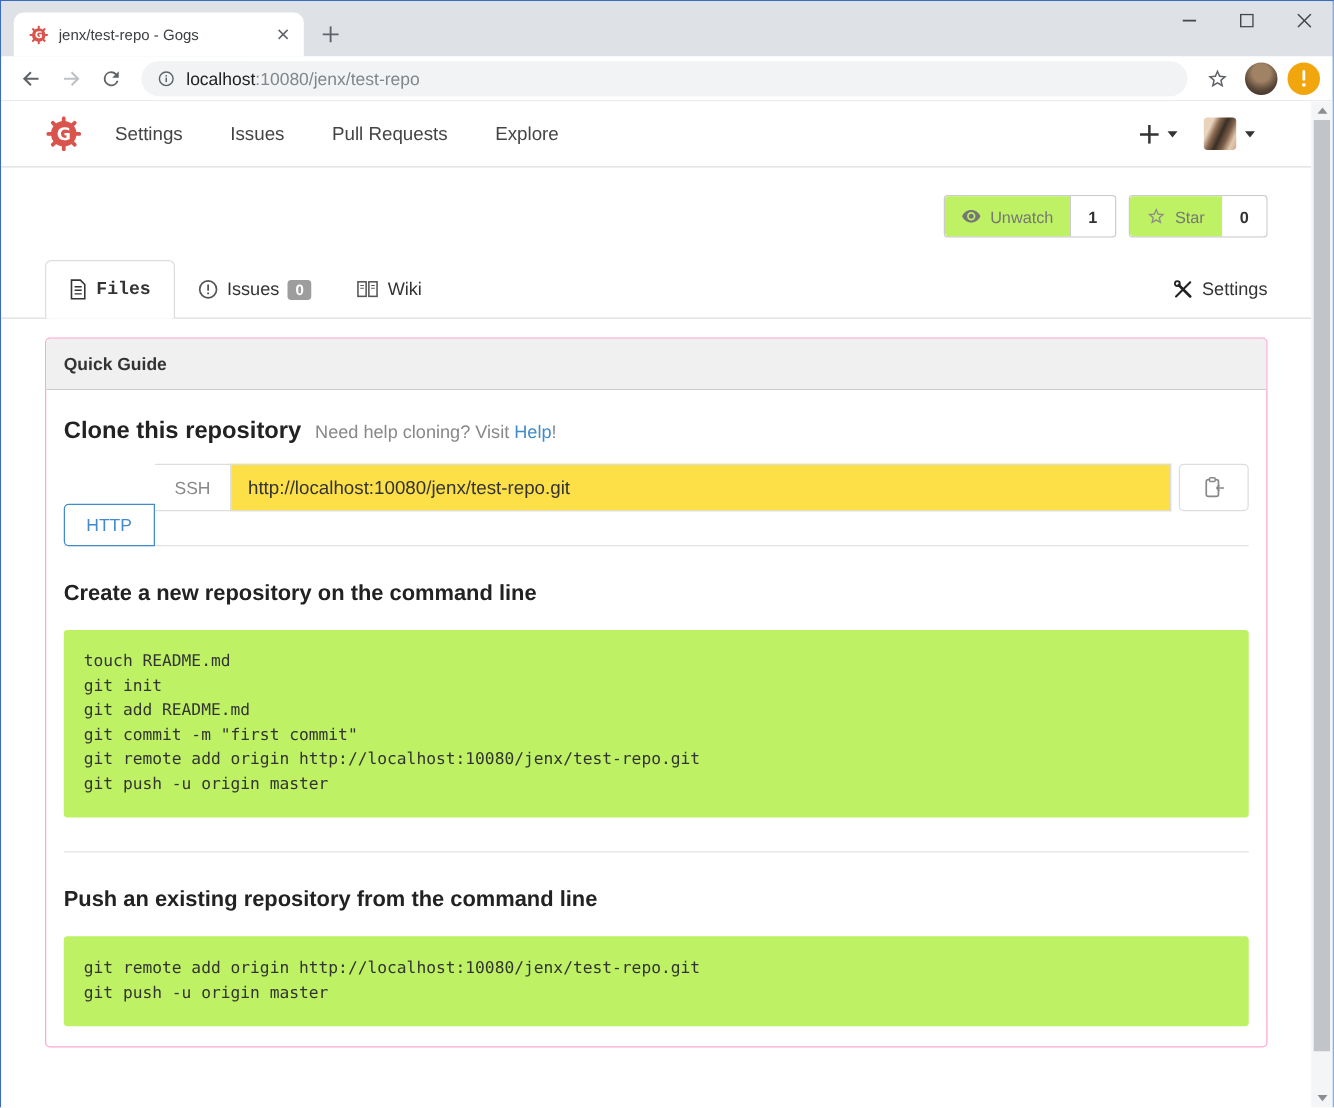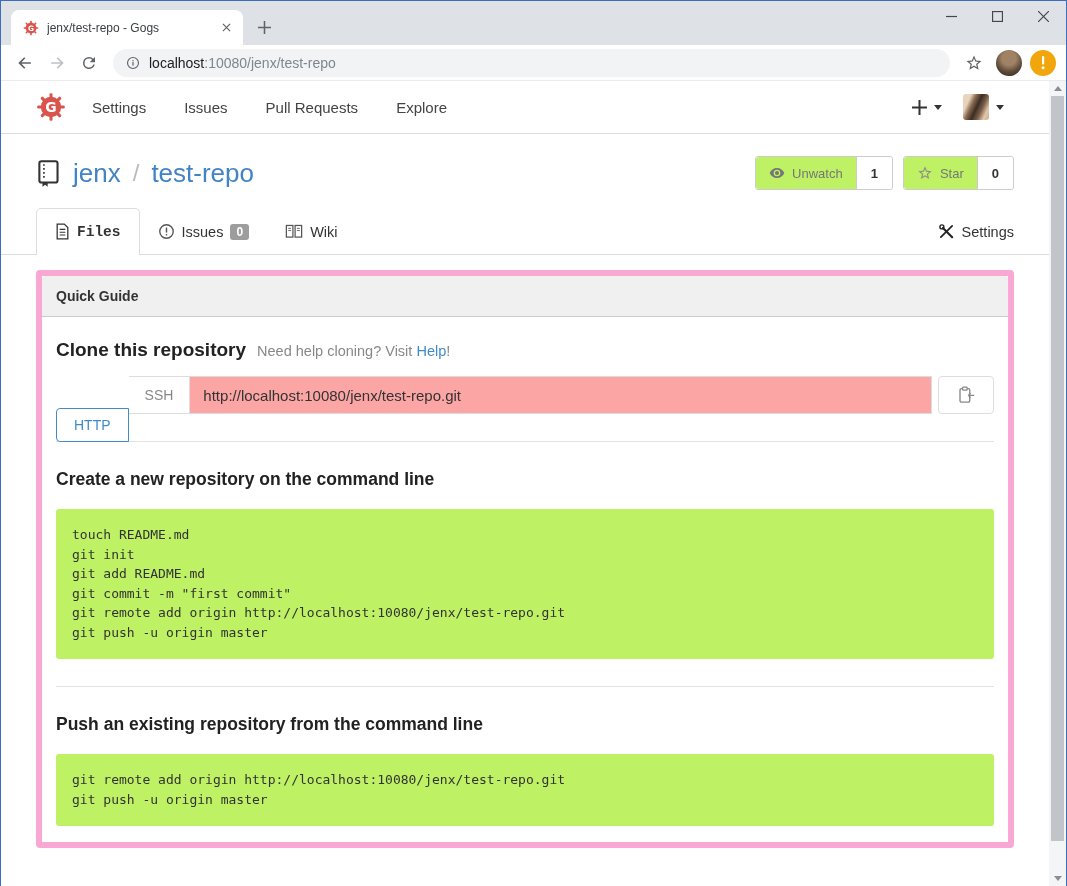--- a/index.html
+++ b/index.html
@@ -57,30 +57,30 @@
   .bg-count { display:flex; align-items:center; padding:0 14px; font-weight:700; color:#333; background:#fff; border-radius:0 3px 3px 0; }
 
   
   .tabbar { display:flex; align-items:flex-end; padding:0 35px; border-bottom:1px solid #ddd; height:49px; }
   .rtab { display:flex; align-items:center; gap:7px; padding:14px 18px; font-size:14.5px; color:#333; }
   .rtab.active { background:#fff; border:1px solid #ddd; border-bottom:none; border-radius:5px 5px 0 0; font-weight:700; margin-bottom:-1px; padding-bottom:15px;font-family:Liberation Mono, monospace; }
   .issue-badge { background:#9d9d9d; color:#fff; font-size:12px; font-weight:700; padding:2px 6px; border-radius:3px; line-height:1; }
   .rtab-settings { margin-left:auto; padding-right:0;text-align:right; }
 
   
-  .panel { margin:15px 35px 0; border:6px solid #f9a8d4; border-radius:4px; background:#fff; }
+  .panel { margin:15px 35px 0; border:1px solid #f9a8d4; border-radius:4px; background:#fff; }
   .panel-h { background:#f0f0f0; padding:12px 14px; font-size:14px; font-weight:700; color:#333; border-bottom:1px solid #ccc; border-radius:3px 3px 0 0; }
   .panel-b { padding:4px 14px 16px; }
   .clone-head { margin:18px 0 15px; font-size:14.5px; color:#888; }
   .clone-title { font-size:19px; font-weight:700; color:#222; margin-right:7px; }
   .help-link { color:#428bca; text-decoration:none; }
   .clone-row { display:flex; height:38px; }
   .btn-http { display:flex; align-items:center; padding:16px 17px; border:1px solid #428bca; color:#428bca; background:#fff; font-size:14px; border-radius:4px 0 0 4px; position:relative; z-index:2;margin-top:32px; }
   .btn-ssh { display:flex; align-items:center; padding:0 16px; border:1px solid #ddd; border-left:none; color:#888; background:#fff; font-size:14px; }
-  .clone-url { flex:1; border:1px solid #ddd; border-left:none; padding:12px 13px; font-size:15px; color:#333; background:#fca5a5; outline:none; font-family:"Liberation Sans",sans-serif; }
+  .clone-url { flex:1; border:1px solid #ddd; border-left:none; padding:12px 13px; font-size:15px; color:#333; background:#fde047; outline:none; font-family:"Liberation Sans",sans-serif; }
   .btn-copy { margin-left:6px; width:56px; border:1px solid #ddd; border-radius:4px; background:#fff; display:flex; align-items:center; justify-content:center; }
   .divider { border-top:1px solid #e3e3e3; margin:27px 0 0; }
   .sec-title { font-size:17.5px; font-weight:700; color:#222; margin:27px 0 19px; }
   .codeblock { background:#bef264; border-radius:3px; padding:16px 16px 17px; font-family:"DejaVu Sans Mono",monospace; font-size:13px; line-height:1.5; color:#333; white-space:pre; }
 
   .ic { display:block; }
 </style>
 </head>
 <body>
 
@@ -188,30 +188,20 @@
         <svg class="ic" width="15" height="15" viewBox="0 0 12 12">
             <path d="M6 0v12M0 6h12" stroke="#333" stroke-width="1.6"></path>
           </svg>
         <span class="caret"></span>
         <div class="avatar-gogs" style="margin-left:14px;"></div>
         <span class="caret"></span>
       </div>
     </div>
 
     <div class="repo-head">
-      <div class="repo-title">
-        <svg class="ic" width="25" height="27" viewBox="0 0 24 26">
-          <rect x="3.2" y="1.2" width="17.5" height="20.5" rx="2" fill="none" stroke="#333" stroke-width="2"></rect>
-          <path d="M7.6 4v15" stroke="#333" stroke-width="1.6" stroke-dasharray="1.6 2.2"></path>
-          <path d="M6.2 21.5h5v4.3l-2.5-2-2.5 2z" fill="#333"></path>
-        </svg>
-        <a class="repo-link" href="#">jenx</a>
-        <span class="repo-sep">/</span>
-        <a class="repo-link" href="#">test-repo</a>
-      </div>
       <div class="head-buttons">
         <div class="btn-group">
           <div class="bg-main">
             <svg class="ic" width="16" height="16" viewBox="0 0 24 24">
                 <path d="M12 4.5C7 4.5 2.73 7.61 1 12c1.73 4.39 6 7.5 11 7.5s9.27-3.11 11-7.5c-1.73-4.39-6-7.5-11-7.5zM12 17a5 5 0 1 1 0-10 5 5 0 0 1 0 10zm0-8a3 3 0 1 0 0 6 3 3 0 0 0 0-6z" fill="#767676"></path>
               </svg>
             <span>Unwatch</span>
           </div>
           <div class="bg-count">1</div>
         </div>

